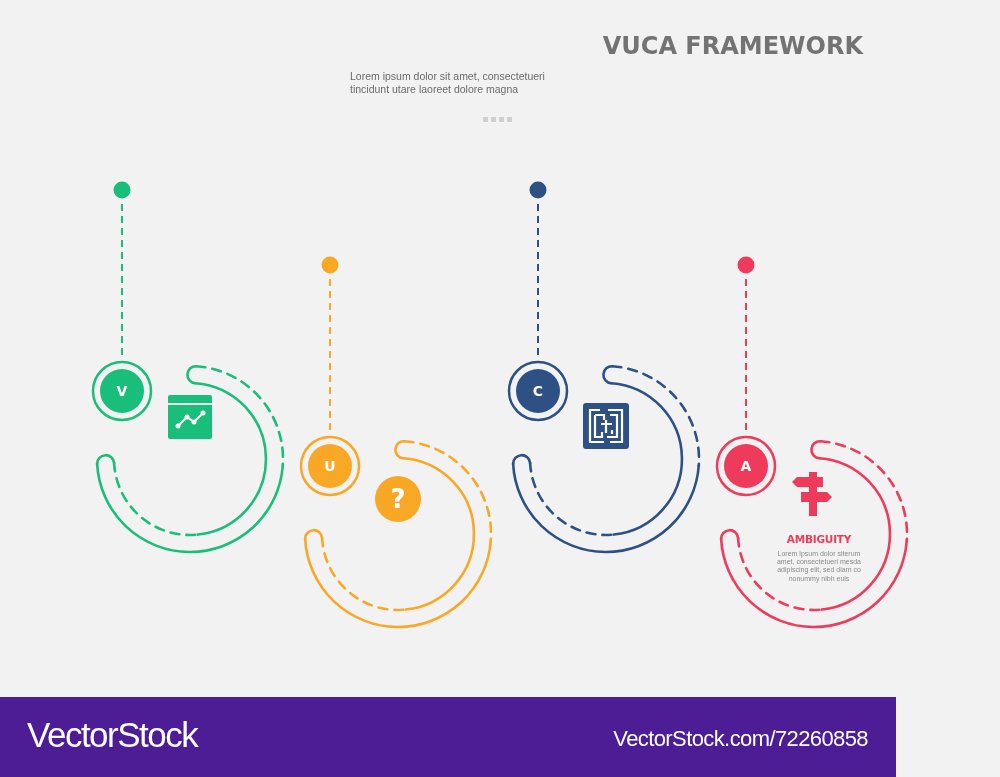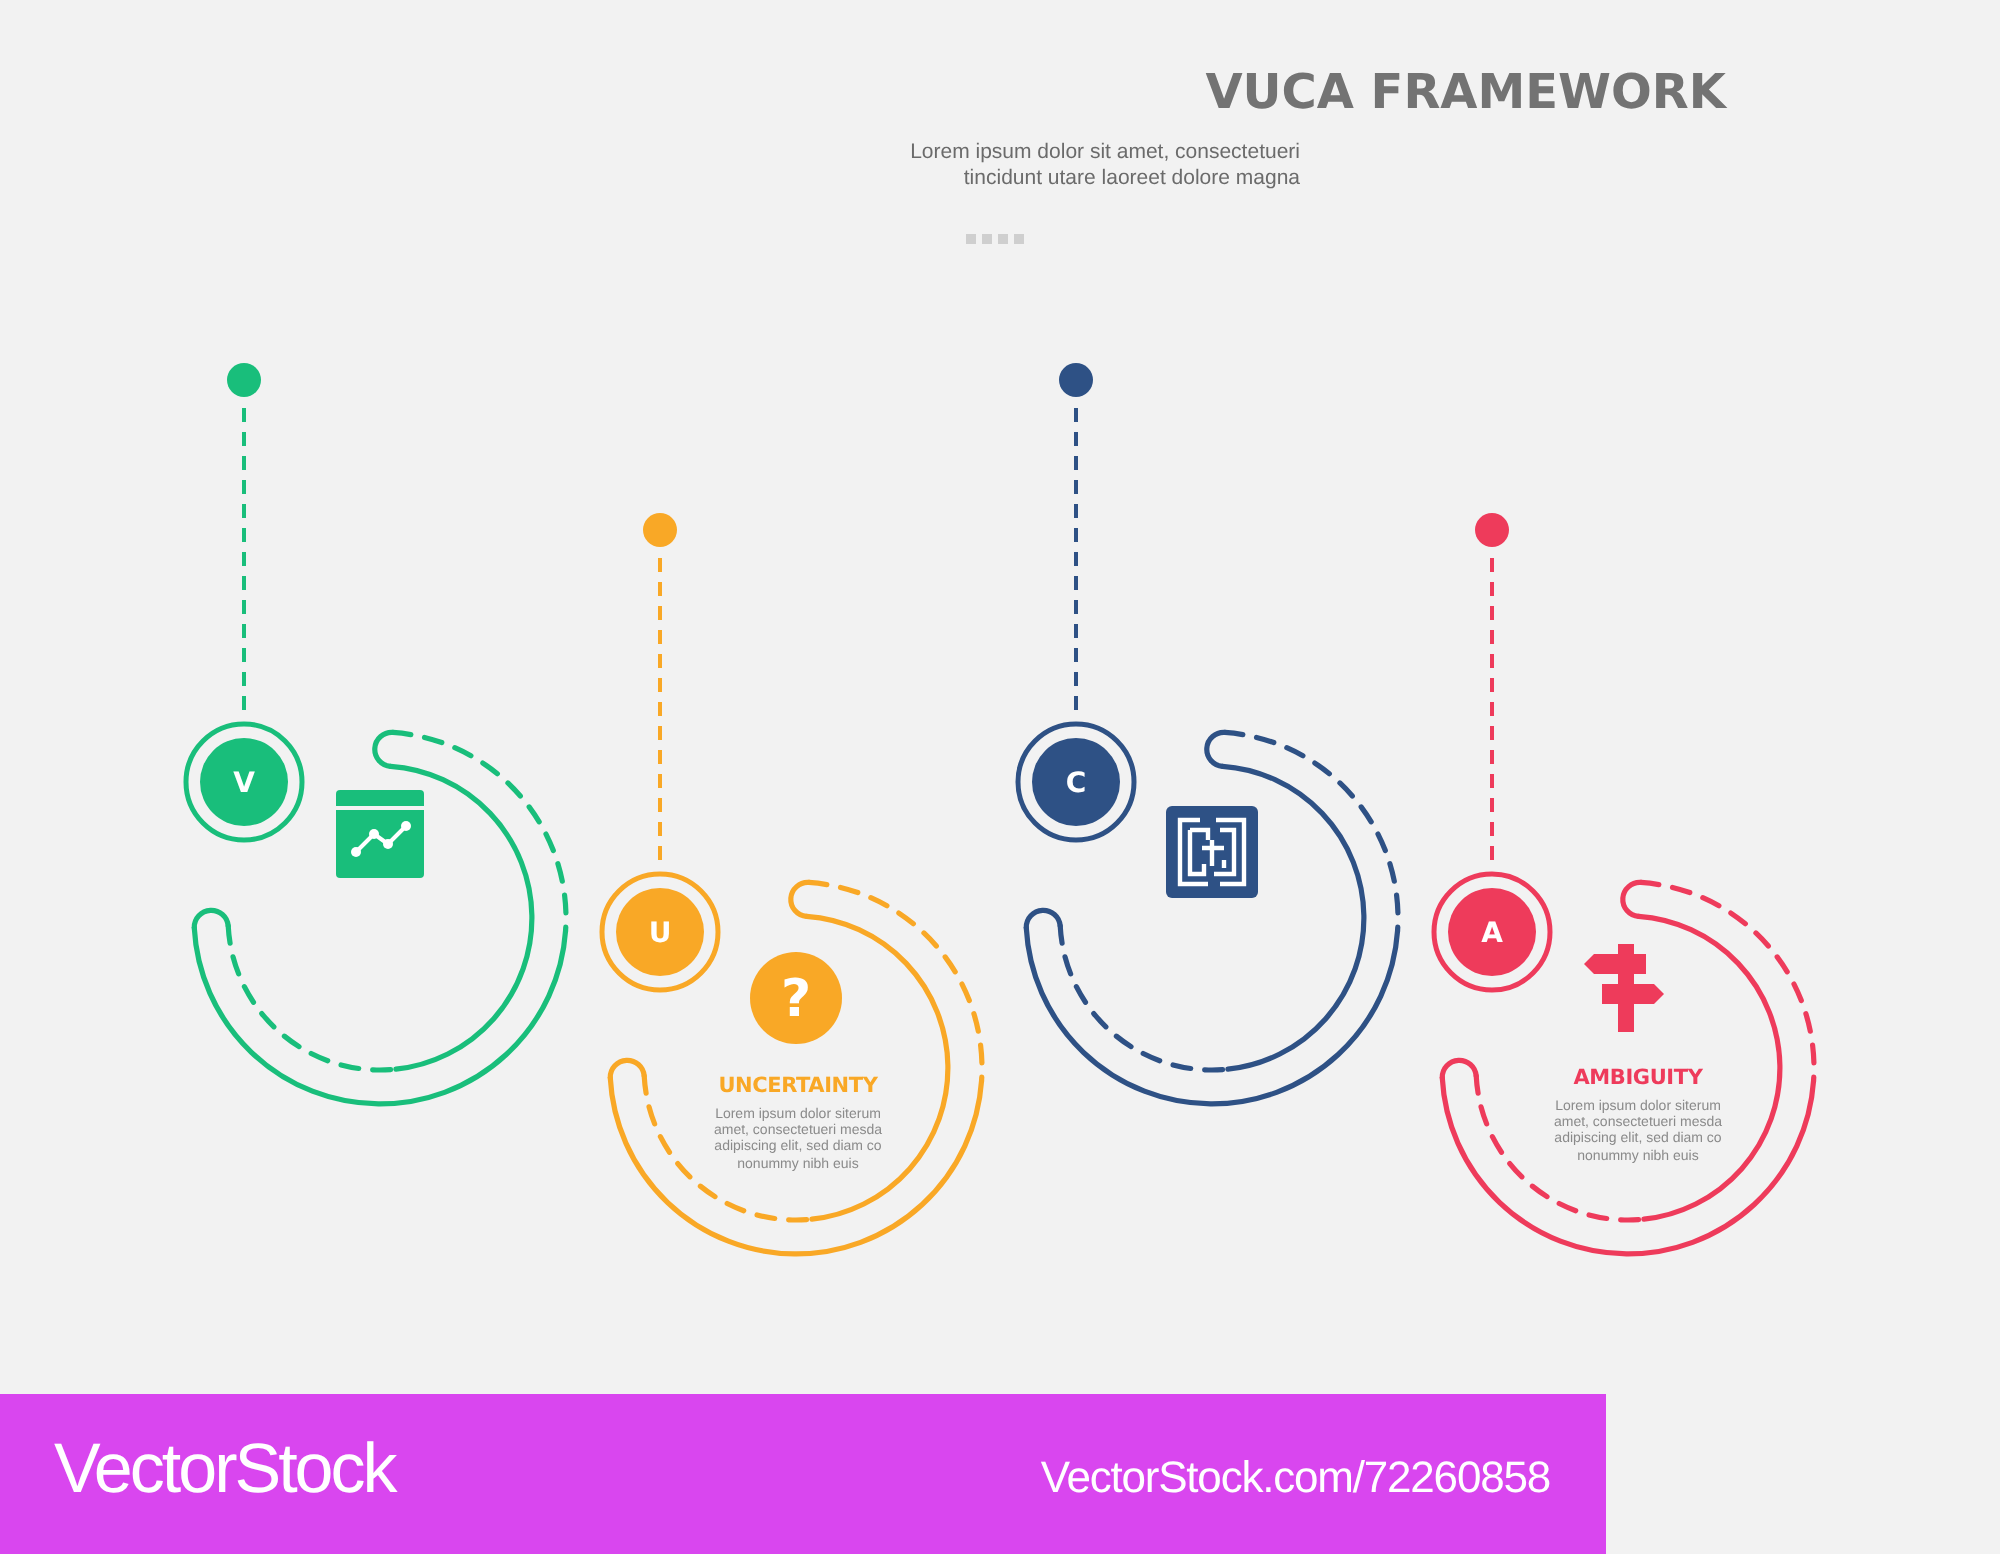--- a/index.html
+++ b/index.html
@@ -1,25 +1,25 @@
 <!DOCTYPE html>
 <html><head>
 <meta charset="utf-8">
 <style>
   html, body { margin: 0; padding: 0; }
   body { width: 1000px; height: 777px; background: #f2f2f2; position: relative; overflow: hidden; font-family: "Liberation Sans", sans-serif; }
   #stage { position: absolute; left: 0; top: 0; width: 1000px; height: 697px; }
   .title { position: absolute; top: 32px; left: 0; width: 863px; text-align: right; font-family: "DejaVu Sans", sans-serif; font-weight: bold; font-size: 24px; color: #737373; letter-spacing: 0px; }
-  .subtitle { position: absolute; top: 70px; left: 350px; width: 300px; text-align: right; font-size: 10.5px; line-height: 13px; color: #6b6b6b; }
+  .subtitle { position: absolute; top: 70px; left: 350px; width: 300px; text-align: left; font-size: 10.5px; line-height: 13px; color: #6b6b6b; }
   .dots { position: absolute; top: 117px; left: 483px; display: flex; gap: 3px; }
   .dots span { width: 5px; height: 5px; background: #cfcfcf; display: block; }
   .unit-text { position: absolute; width: 110px; text-align: center; }
   .unit-title { font-family: "DejaVu Sans", sans-serif; font-weight: bold; font-size: 10.5px; letter-spacing: -0.2px; }
   .unit-body { margin-top: 5px; font-size: 7px; line-height: 8.2px; color: #8a8a8a; }
-  .footer { position: absolute; left: 0; top: 697px; width: 803px; height: 80px; background: #d946ef; }
+  .footer { position: absolute; left: 0; top: 697px; width: 896px; height: 80px; background: #4c1d95; }
   .footer .brand { position: absolute; left: 27px; top: 18px; color: #fff; font-size: 35px; letter-spacing: -1.5px; font-family: "Liberation Sans", sans-serif; }
   .footer .url { position: absolute; right: 28px; top: 29px; color: #fff; font-size: 22px; letter-spacing: -0.6px; font-family: "Liberation Sans", sans-serif; }
   .letter { font-family: "DejaVu Sans", sans-serif; font-weight: bold; font-size: 14px; fill: #fff; }
 </style>
 </head>
 <body>
 
 <div id="stage">
   <div class="title">VUCA FRAMEWORK</div>
   <div class="subtitle">
@@ -103,29 +103,20 @@
         <path d="M820.49,441.23 A8.5,8.5 0 0 0 819.30,458.19" fill="none" stroke="#ee3b5b" stroke-width="2.6" stroke-linecap="round"></path>
         <path d="M721.13,538.87 A8.5,8.5 0 0 1 738.10,537.98" fill="none" stroke="#ee3b5b" stroke-width="2.6" stroke-linecap="round"></path>
         <g transform="translate(813,492)">
           <rect x="-4" y="-20" width="8" height="44" fill="#ee3b5b"></rect>
           <polygon points="-16,-15 10,-15 10,-5 -16,-5 -21,-10" fill="#ee3b5b"></polygon>
           <polygon points="-12,0 14,0 19,5 14,10 -12,10" fill="#ee3b5b"></polygon>
         </g>
       </g>
     </svg>
 
-  <div class="unit-text" id="ut1" style="left:344px;top:537px;">
-    <div class="unit-title" style="color:#f9a826">UNCERTAINTY</div>
-    <div class="unit-body">
-      <div>Lorem ipsum dolor siterum</div>
-      <div>amet, consectetueri mesda</div>
-      <div>adipiscing elit, sed diam co</div>
-      <div>nonummy nibh euis</div>
-    </div>
-  </div>
   <div class="unit-text" id="ut3" style="left:764px;top:533px;">
     <div class="unit-title" style="color:#ee3b5b">AMBIGUITY</div>
     <div class="unit-body">
       <div>Lorem ipsum dolor siterum</div>
       <div>amet, consectetueri mesda</div>
       <div>adipiscing elit, sed diam co</div>
       <div>nonummy nibh euis</div>
     </div>
   </div>
 </div>

